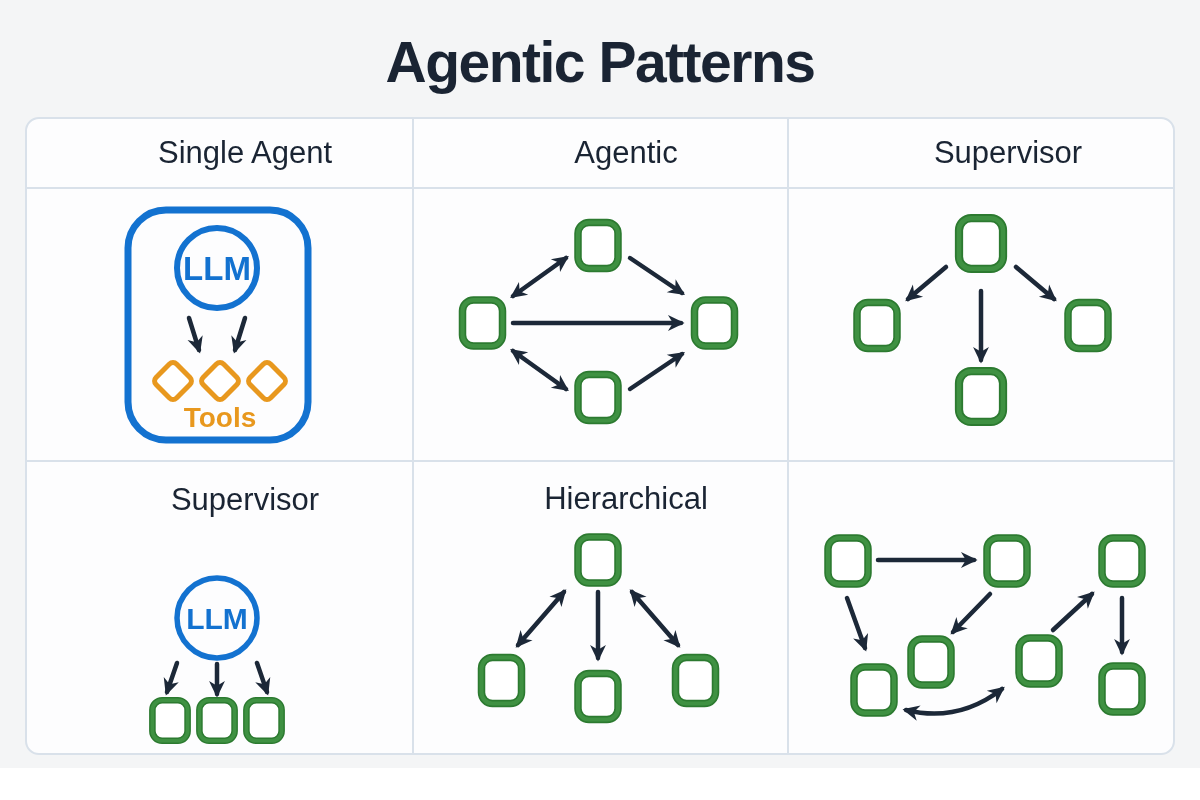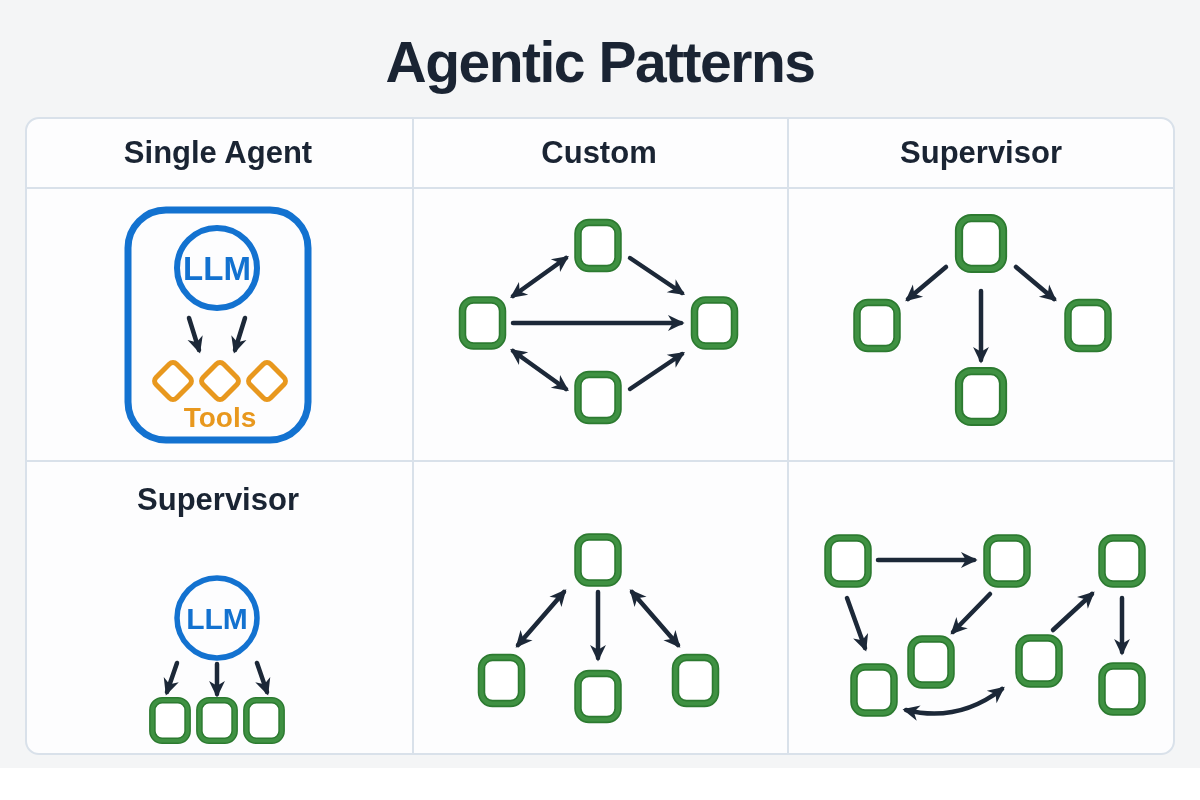--- a/index.html
+++ b/index.html
@@ -15,22 +15,23 @@
   }
   .table {
     position:absolute; left:25px; top:117px; width:1150px; height:638px;
     box-sizing:border-box; background: var(--cell-bg, #fdfdfe);
     border:2px solid var(--table-border, #d9e1ea); border-radius:14px;
   }
   .vline { position:absolute; top:0; height:100%; width:2px; background: var(--table-border, #d9e1ea); }
   .hline { position:absolute; left:0; width:100%; height:2px; background: var(--table-border, #d9e1ea); }
   .cell-title {
     position:absolute; transform:translate(-50%,-50%);
-    font-size:31px; font-weight:bold; white-space:nowrap;
+    font-size:31px; font-weight:normal; white-space:nowrap;
     color: var(--title, #1a2433);
+    margin-left: 27px;
   }
   .diagram-layer { position:absolute; left:0; top:0; pointer-events:none; }
   .edge { fill:none; stroke: var(--arrow, #1c2838); stroke-width:4.5; stroke-linecap:round; }
   .ah-p { fill: var(--arrow, #1c2838); }
   .sq-o { fill:#ffffff; stroke: var(--green-dark, #2c7a30); stroke-width:7.5; }
   .sq-i { fill:none; stroke: var(--green, #3f9142); stroke-width:4.2; }
   .blue-stroke { fill:none; stroke: var(--blue, #1372d0); }
   .llm-text { fill: var(--blue, #1372d0); font-weight:bold; font-size:33px; text-anchor:middle; dominant-baseline:central; }
   .llm-text-sm { font-size:30px; }
   .diamond { fill:#ffffff; stroke: var(--orange, #e8981e); stroke-width:5; }
@@ -44,24 +45,25 @@
   <div class="main-title">Agentic Patterns</div>
 
   <div class="table">
     <div class="vline" style="left:385px;"></div>
     <div class="vline" style="left:760px;"></div>
     <div class="hline" style="top:68px;"></div>
     <div class="hline" style="top:341px;"></div>
   </div>
 
   <div class="cell-title" style="left:218px;top:153px;">Single Agent</div>
-  <div class="cell-title" style="left:599px;top:153px;">Custom</div>
+  <div class="cell-title" style="left:599px;top:153px;">Agentic</div>
   <div class="cell-title" style="left:981px;top:153px;">Supervisor</div>
 
   <div class="cell-title" style="left:218px;top:500px;">Supervisor</div>
+  <div class="cell-title" style="left:599px;top:499px;">Hierarchical</div>
 
   <svg class="diagram-layer" width="1200" height="800" viewBox="0 0 1200 800">
     <defs>
       <marker id="ah" viewBox="0 0 10 10" refX="7.5" refY="5" markerWidth="4.2" markerHeight="4.2" orient="auto-start-reverse">
         <path class="ah-p" d="M0.6,0.8 L9.4,5 L0.6,9.2 L3.2,5 Z"></path>
       </marker>
       <g id="nodeshape">
         <rect class="sq-o" x="-20" y="-23" width="40" height="46" rx="11"></rect>
         <rect class="sq-i" x="-20" y="-23" width="40" height="46" rx="11"></rect>
       </g>

